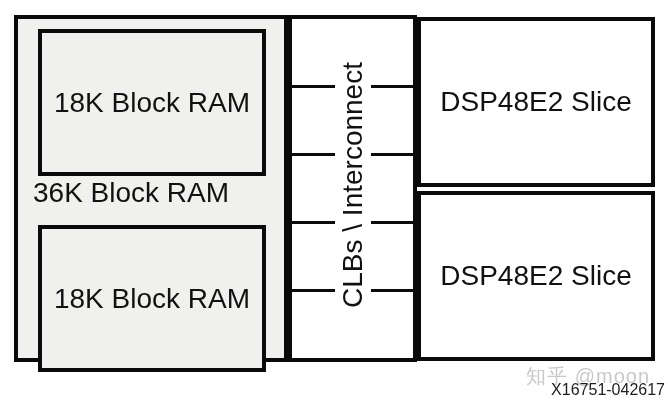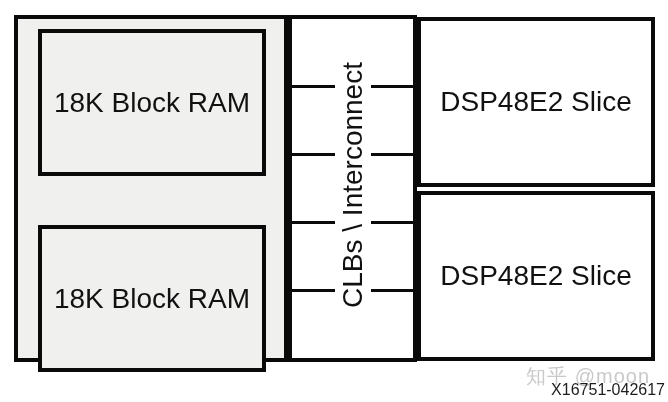--- a/index.html
+++ b/index.html
@@ -79,20 +79,21 @@
 </style>
 </head>
 <body>
 
 <div class="canvas">
 
   <div class="bram-container">
     <div class="ram-box top">
       <span>18K Block RAM</span>
     </div>
+    <div class="bram-label">36K Block RAM</div>
     <div class="ram-box bottom">
       <span>18K Block RAM</span>
     </div>
   </div>
 
   <div class="interconnect-col">
     <div class="routing-line rl-1"></div>
     <div class="routing-line rl-2"></div>
     <div class="routing-line rl-3"></div>
     <div class="routing-line rl-4"></div>

